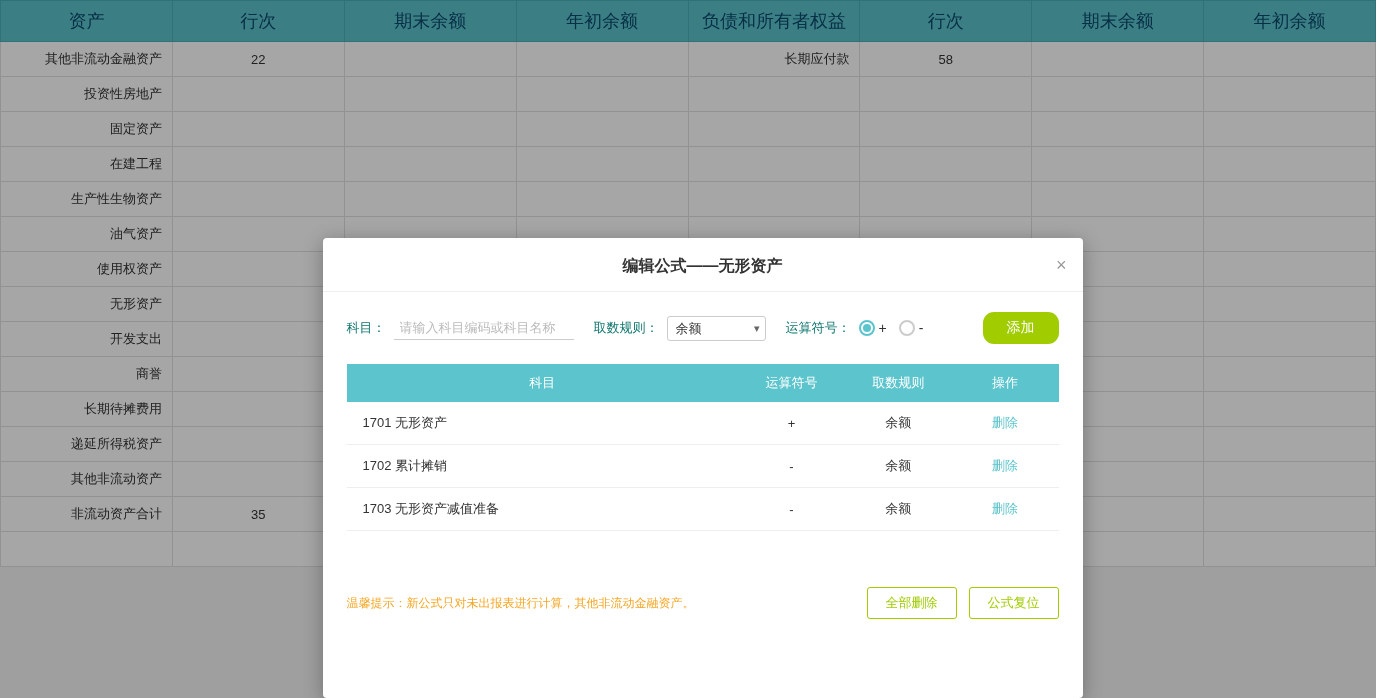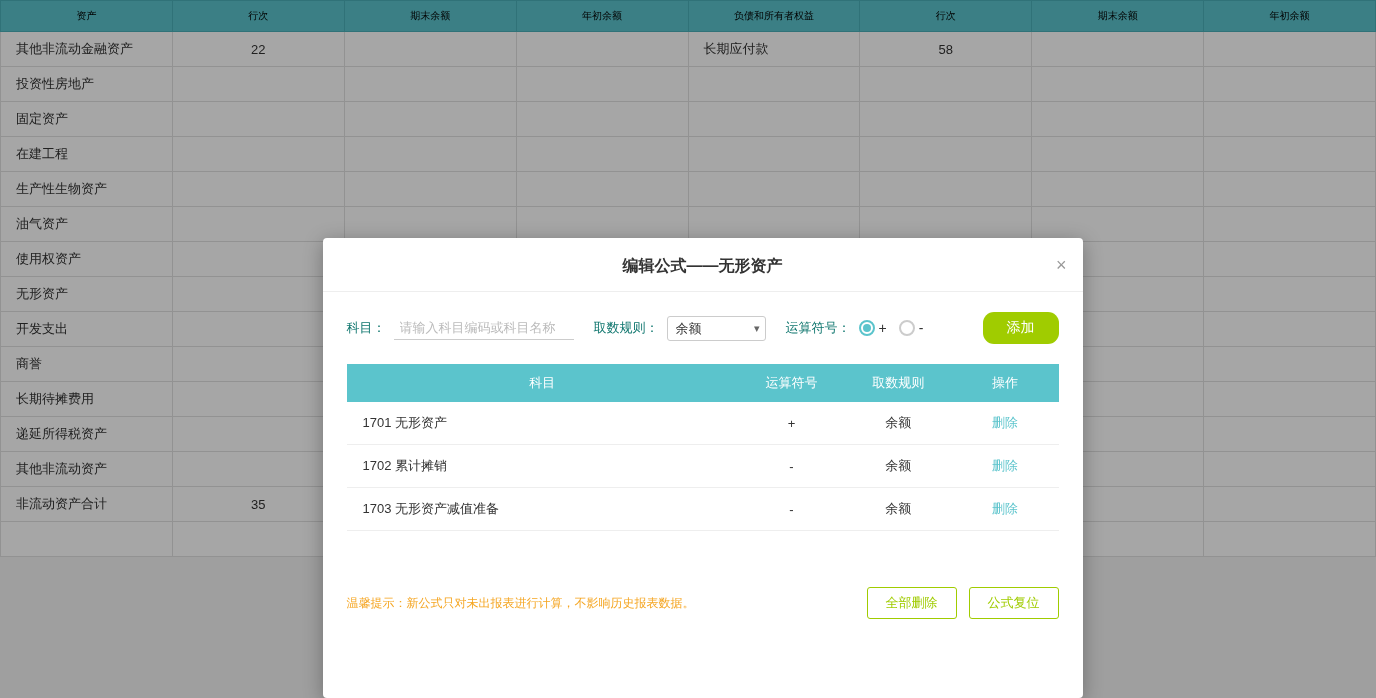--- a/index.html
+++ b/index.html
@@ -23,39 +23,39 @@
     }
 
     .bg-table table {
       width: 100%;
       border-collapse: collapse;
       table-layout: fixed;
     }
 
     .bg-table th {
       background: #5bc4cc;
-      color: #000000;
+      color: #0c4a6e;
       padding: 8px 10px;
       text-align: center;
       border: 1px solid #4ab0b8;
       font-weight: normal;
-      font-size: 10px;
+      font-size: 18px;
     }
 
     .bg-table td {
       background: #fff;
       padding: 8px 10px;
       text-align: center;
       border: 1px solid #e0e0e0;
       color: #333;
       font-size: 13px;
     }
 
     .bg-table td.left-align {
-      text-align: left;
+      text-align: right;
       padding-left: 15px;
     }
 
     
     .overlay {
       position: absolute;
       top: 0; left: 0;
       width: 100%; height: 100%;
       background: rgba(0,0,0,0.35);
       display: flex;
@@ -535,20 +535,20 @@
               <td class="subject">1703 无形资产减值准备</td>
               <td>-</td>
               <td>余额</td>
               <td><a class="delete-link" href="#">删除</a></td>
             </tr>
           </tbody>
       </table>
     </div>
 
     <div class="modal-footer">
-      <span class="footer-tip">温馨提示：新公式只对未出报表进行计算，不影响历史报表数据。</span>
+      <span class="footer-tip">温馨提示：新公式只对未出报表进行计算，其他非流动金融资产。</span>
       <div class="footer-btns">
         <button class="btn-outline">全部删除</button>
         <button class="btn-outline">公式复位</button>
       </div>
     </div>
   </div>
 </div>
 
 </body></html>

